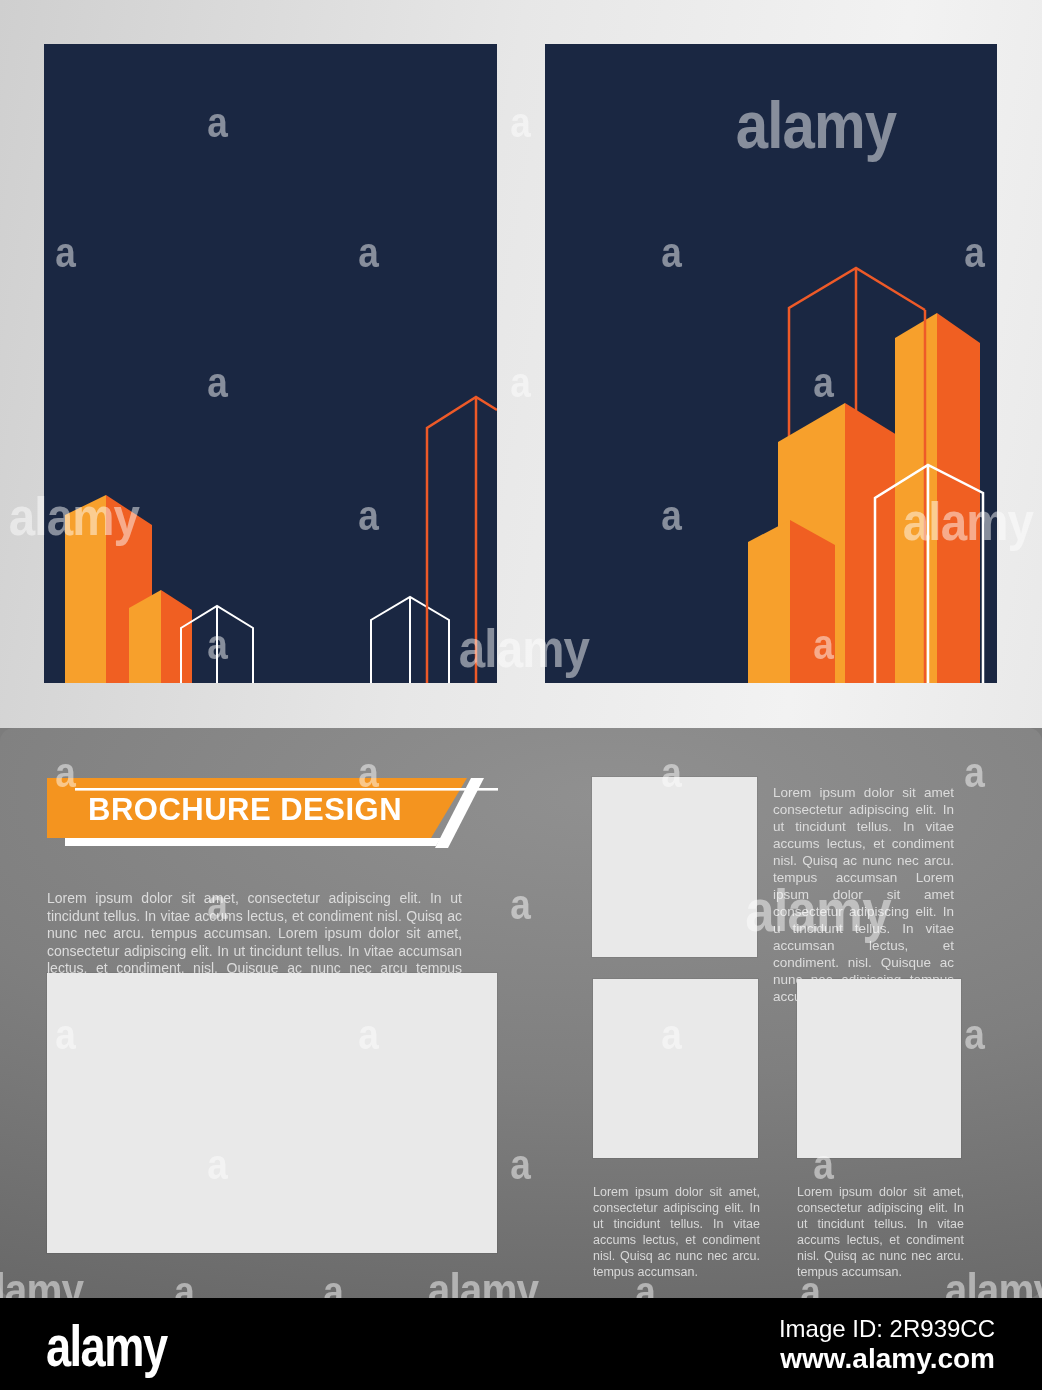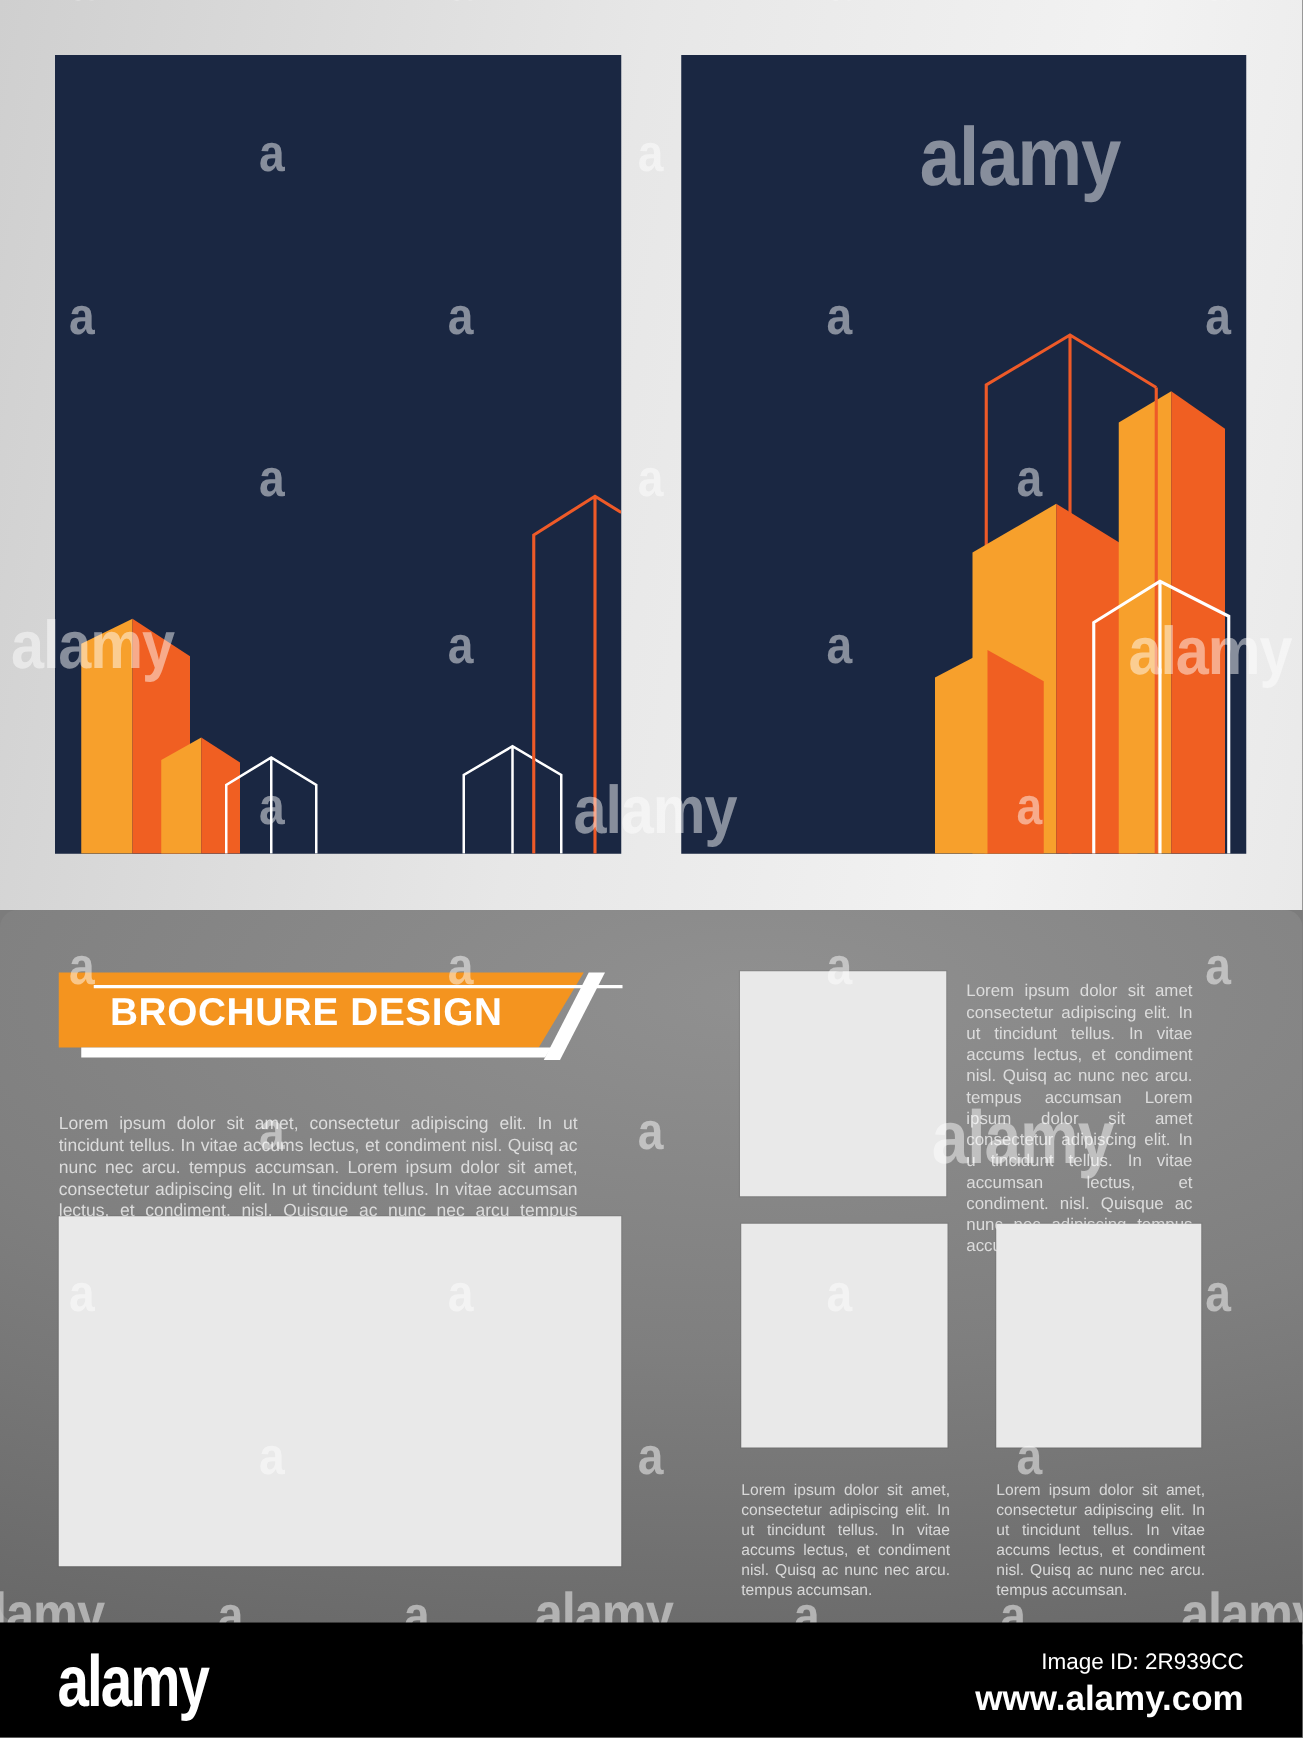--- a/index.html
+++ b/index.html
@@ -61,21 +61,21 @@
 
   
   .footer-bar{
     position:absolute;left:0;top:1298px;width:1042px;height:92px;background:#000;z-index:10;
   }
   .footer-logo{
     position:absolute;left:46px;top:14px;color:#fff;font-weight:bold;font-size:58px;
     letter-spacing:-2px;transform:scaleX(.78);transform-origin:left center;
   }
   .footer-meta{position:absolute;right:47px;top:16px;text-align:right;color:#fff;}
-  .footer-image-id{font-size:18px;line-height:30px;font-weight:normal;}
+  .footer-image-id{font-size:24px;line-height:30px;font-weight:normal;}
   .footer-site{font-size:28px;line-height:30px;font-weight:bold;}
 </style>
 </head>
 <body>
 
 <div class="page">
 
   <section class="top-section">
 
     <div class="panel panel-left">

